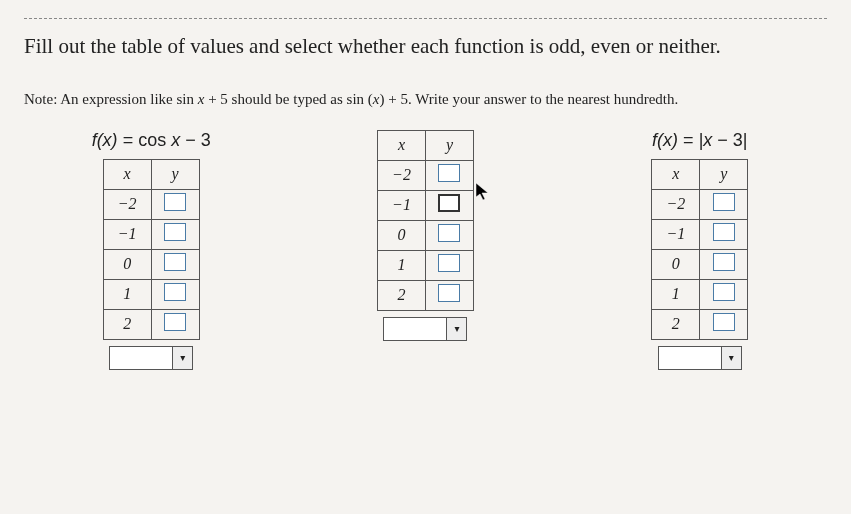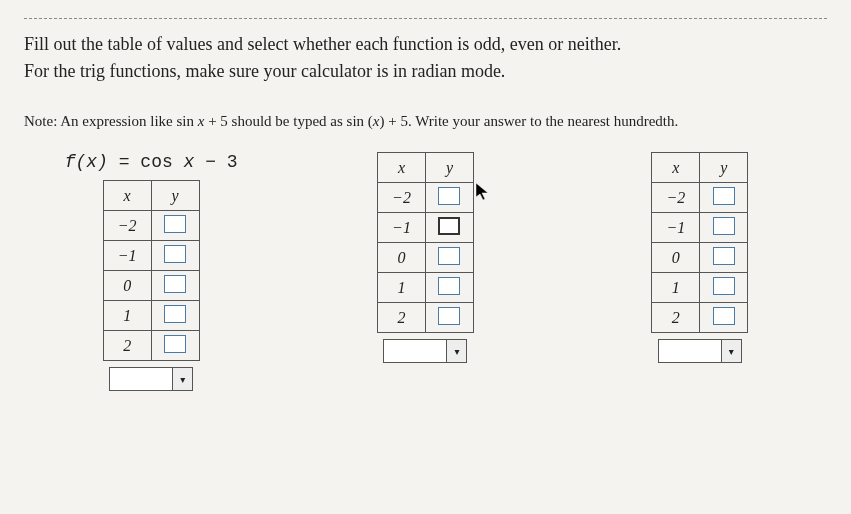--- a/index.html
+++ b/index.html
@@ -10,21 +10,21 @@
       height: 514px;
       padding: 18px 24px;
       color: #222;
       position: relative;
     }
     .dashed-top {
       border-top: 1px dashed #888;
       margin-bottom: 12px;
     }
     .instructions {
-      font-size: 18px;
+      font-size: 21px;
       line-height: 1.5;
       margin-bottom: 14px;
     }
     .note {
       font-size: 15px;
       margin-bottom: 22px;
       margin-top: 28px;
     }
     .functions {
       display: flex;
@@ -34,21 +34,21 @@
     .function-block {
       display: flex;
       flex-direction: column;
       align-items: center;
       flex: 1;
     }
     .func-title {
       font-size: 18px;
       font-style: italic;
       margin-bottom: 8px;
-      font-family: Liberation Mono, monospace;
+      font-family: Liberation Sans, sans-serif;
     }
     .func-title .plain { font-style: normal; }
     table.value-table {
       border-collapse: collapse;
       margin-bottom: 6px;
     }
     table.value-table th, table.value-table td {
       border: 1px solid #555;
       width: 48px;
       height: 30px;
@@ -102,21 +102,20 @@
       pointer-events: none;
     }
   </style>
 </head>
 <body>
 
 <div class="dashed-top"></div>
 
 <div class="instructions">
   <span>Fill out the table of values and select whether each function is odd, even or neither.</span><br>
-  <span>For the trig functions, make sure your calculator is in radian mode.</span>
 </div>
 
 <div class="note">
   <span>Note: An expression like sin </span><i>x</i><span> + 5 should be typed as sin (</span><i>x</i><span>) + 5. Write your answer to the nearest hundredth.</span>
 </div>
 
 <div class="functions">
 
   <div class="function-block">
     <div class="func-title">
@@ -185,20 +184,23 @@
           </tr>
     </tbody>
       </table>
     <div class="select-row">
       <span class="select-box"></span>
       <span class="select-arrow">▾</span>
     </div>
   </div>
 
   <div class="function-block">
+    <div class="func-title">
+      <span>f(x)</span><span class="plain"> = </span><span class="plain">|</span><span>x</span><span class="plain"> − 3|</span>
+    </div>
     <table class="value-table">
       <tbody>
           <tr>
         <th>x</th>
         <th>y</th>
       </tr>
       <tr>
             <td>−2</td>
             <td><span class="answer-box"></span></td>
           </tr>

